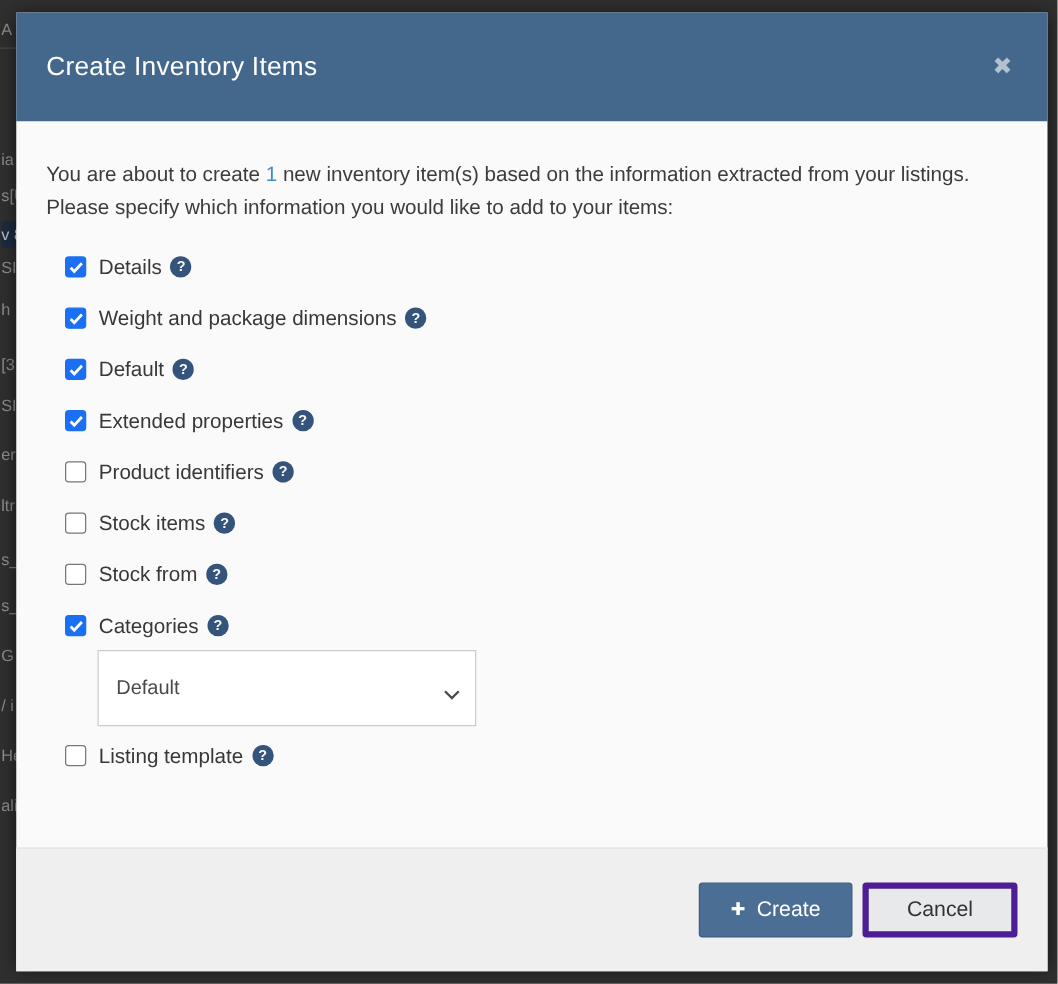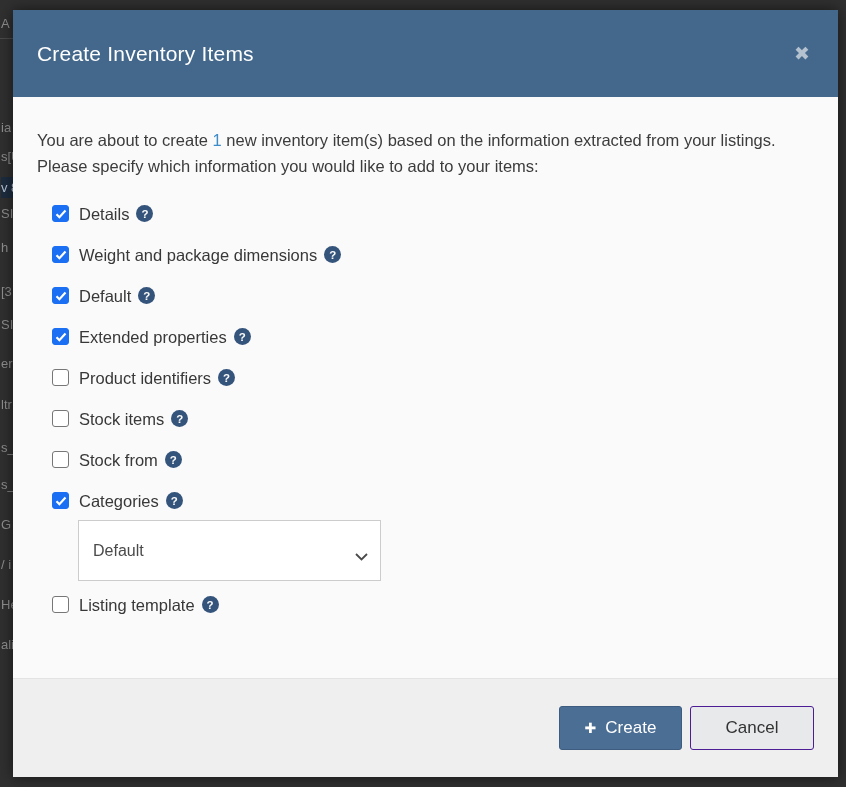--- a/index.html
+++ b/index.html
@@ -194,21 +194,21 @@
     gap: 9px;
   }
   .btn-create .plus {
     font-family: "DejaVu Sans", sans-serif;
     font-size: 14px;
     font-weight: bold;
   }
   .btn-cancel {
     width: 124px;
     background: #e8e9eb;
-    border: 1px solid #4c1d95;
+    border: 5px solid #4c1d95;
     color: #333333;
   }
 </style>
 </head>
 <body>
 
 <div>
   <div class="bg-topline"></div>
   <div id="bg-fragments">
       <div class="bg-fragment" style="top: 16px;">A</div>

